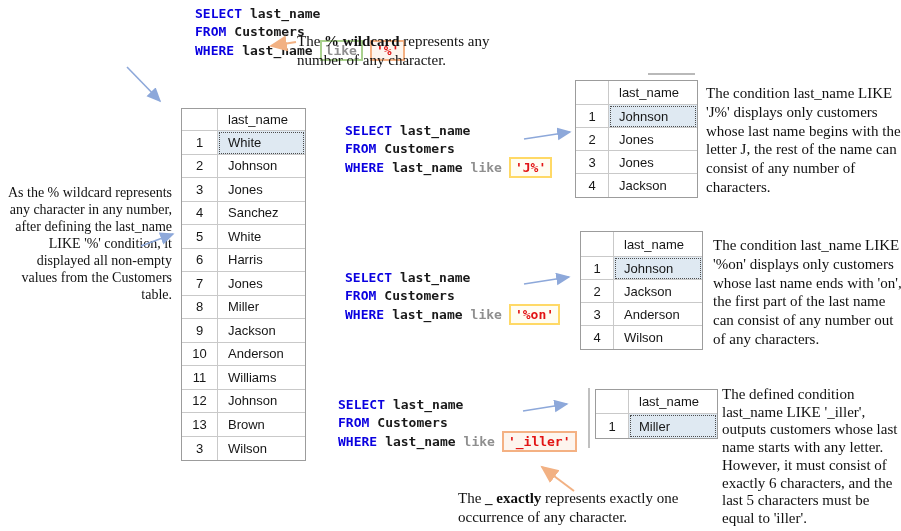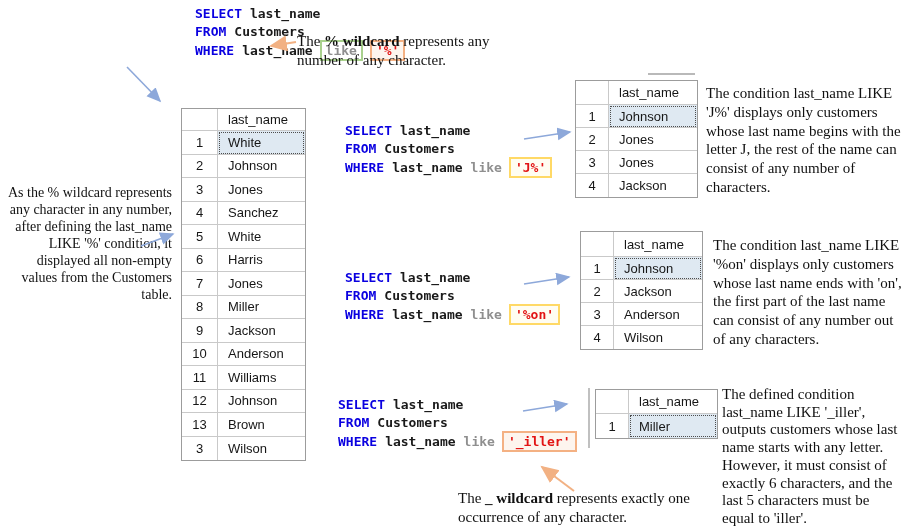--- a/index.html
+++ b/index.html
@@ -130,21 +130,21 @@
 
   <div class="note" style="left:4px; top:184px; width:168px; font-size:14px; line-height:17px;text-align:right;">As the % wildcard represents any character in any number, after defining the last_name LIKE '%' condition, it displayed all non-empty values from the Customers table.</div>
 
   <div class="note" style="left:706px; top:84px; width:197px;">The condition last_name LIKE 'J%' displays only customers whose last name begins with the letter J, the rest of the name can consist of any number of characters.</div>
 
   <div class="note" style="left:713px; top:236px; width:193px;">The condition last_name LIKE '%on' displays only customers whose last name ends with 'on', the first part of the last name can consist of any number out of any characters.</div>
 
   <div class="note" style="left:722px; top:386px; width:182px; line-height:17.7px;">The defined condition last_name LIKE '_iller', outputs customers whose last name starts with any letter. However, it must consist of exactly 6 characters, and the last 5 characters must be equal to 'iller'.</div>
 
   <div class="note" style="left:458px; top:489px; width:252px; line-height:19px;">
-    <span>The </span><b>_ wildcard</b><span> represents exactly one occurrence of any character.</span>
+    <span>The </span><b>_ exactly</b><span> represents exactly one occurrence of any character.</span>
   </div>
 
   <div class="grid" style="left:181px; top:108px; --numw:36px; --namew:87px; --hh:22px; --rh:23.5px;">
       <div class="g-row g-header">
         <div class="g-num"></div>
         <div class="g-cell">last_name</div>
       </div>
       <div class="g-row">
         <div class="g-num">1</div>
         <div class="g-cell selected">White</div>

